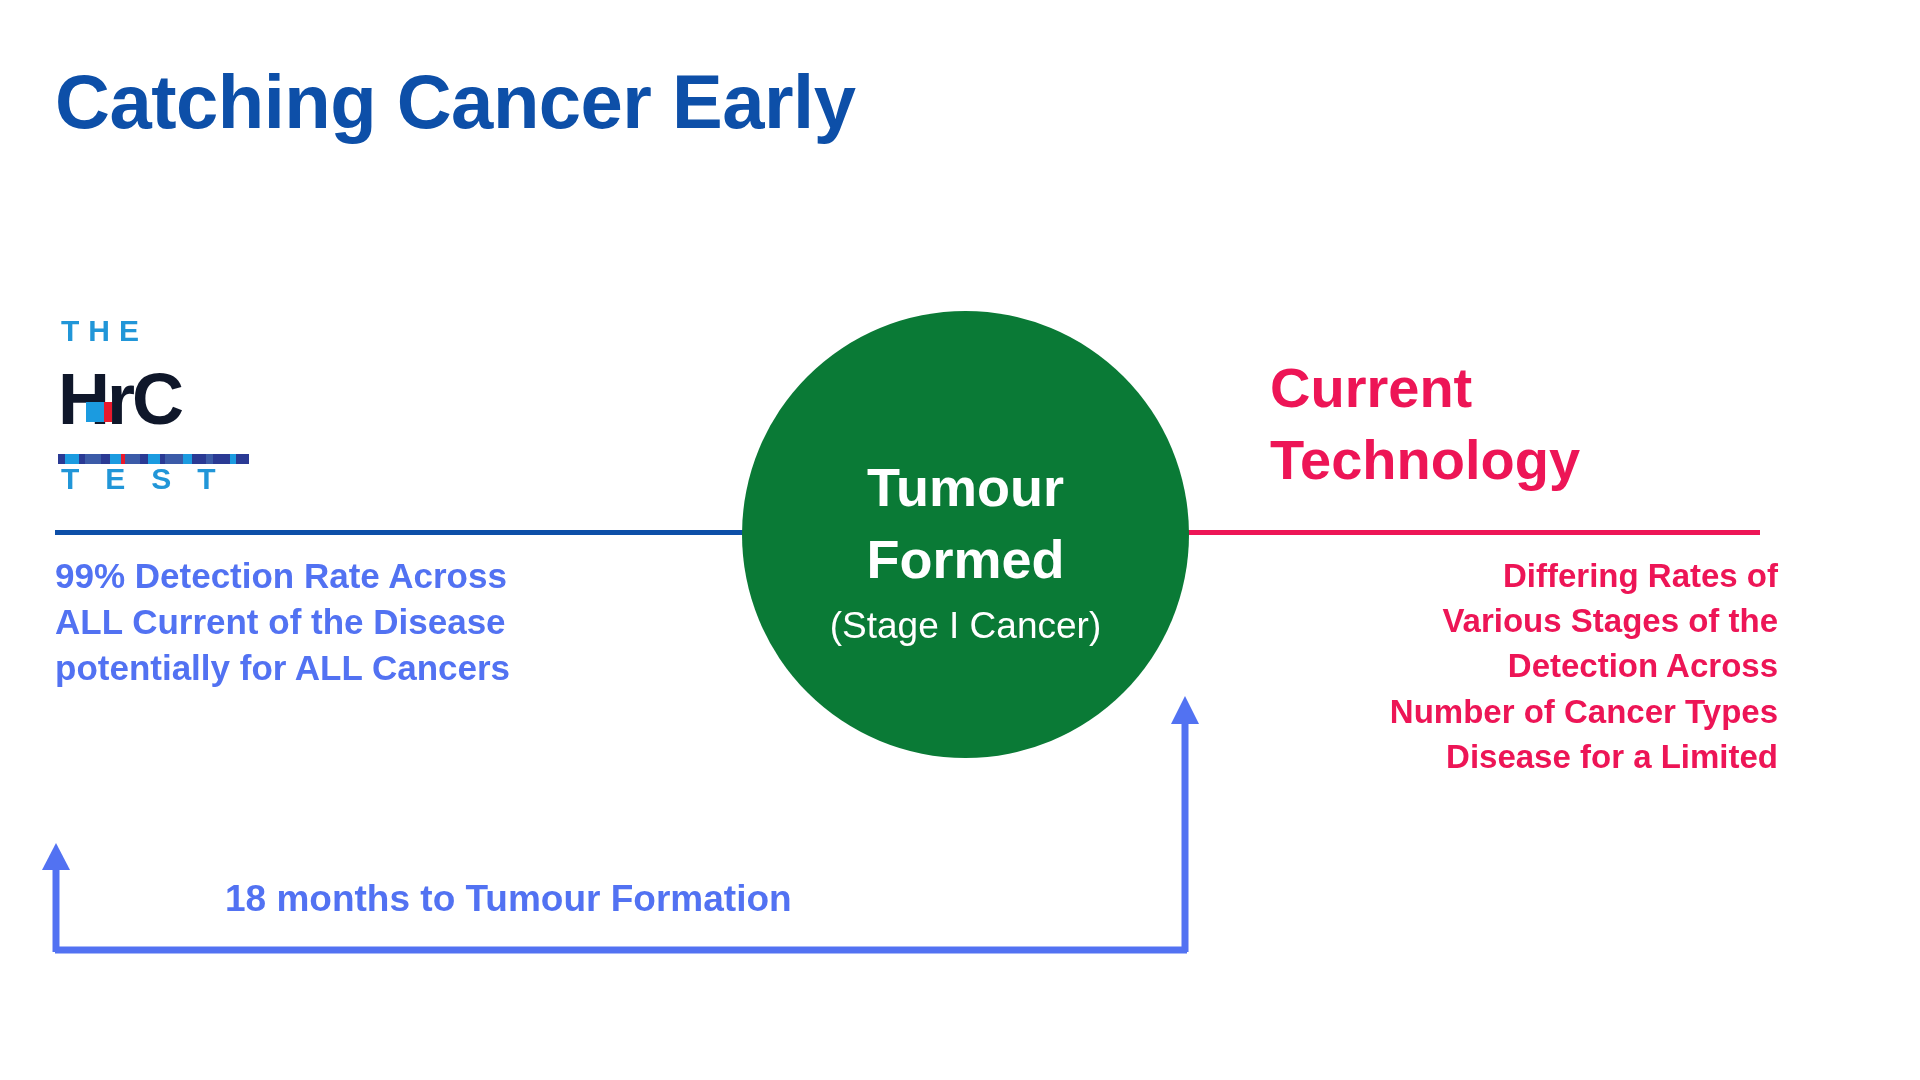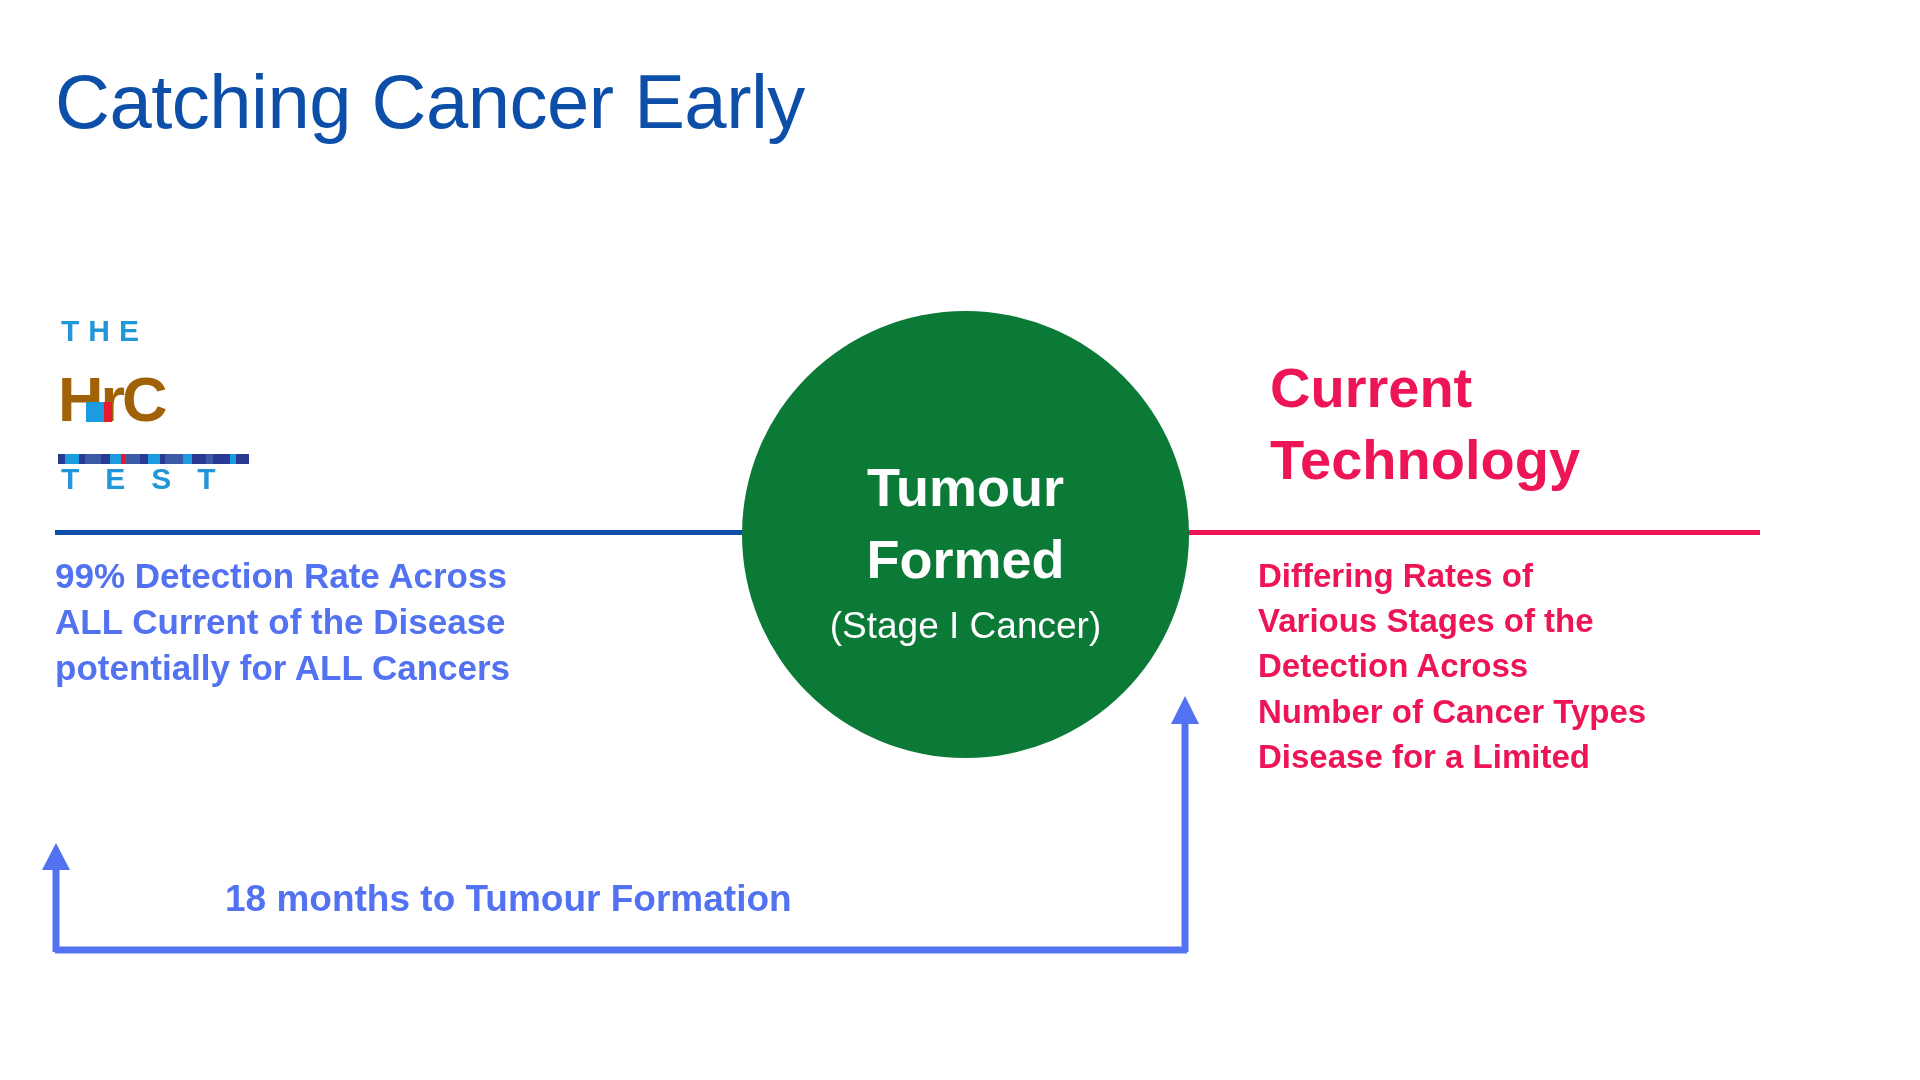--- a/index.html
+++ b/index.html
@@ -15,21 +15,21 @@
     font-family: "Liberation Sans", sans-serif;
     -webkit-font-smoothing: antialiased;
   }
 
   
   #page-title {
     position: absolute;
     left: 55px;
     top: 62px;
     font-size: 76px;
-    font-weight: 400;
+    font-weight: 700;
     color: #0D4FA8;
     letter-spacing: -0.5px;
     line-height: 1.05;
     white-space: nowrap;
   }
 
   
   #logo {
     position: absolute;
     left: 58px;
@@ -44,23 +44,23 @@
     letter-spacing: 9px;
     line-height: 1;
     margin-left: 3px;
   }
   #logo-hrc {
     position: relative;
     margin-top: 4px;
     height: 98px;
   }
   #logo-hrc-text {
-    font-size: 63px;
-    font-weight: 700;
-    color: #a16207;
+    font-size: 72px;
+    font-weight: 700;
+    color: #0f172a;
     line-height: 98px;
     letter-spacing: -3px;
     display: block;
   }
   #logo-hrc-accent {
     position: absolute;
     left: 28px;
     top: 52px;
     width: 26px;
     height: 20px;
@@ -162,20 +162,21 @@
   }
   #right-body {
     position: absolute;
     left: 1258px;
     top: 553px;
     width: 520px;
     font-size: 33px;
     font-weight: 700;
     color: #ED1556;
     line-height: 1.37;
+    text-align: right;
   }
 
   
   #timeline {
     position: absolute;
     left: 30px;
     top: 680px;
     width: 1200px;
     height: 300px;
     pointer-events: none;

